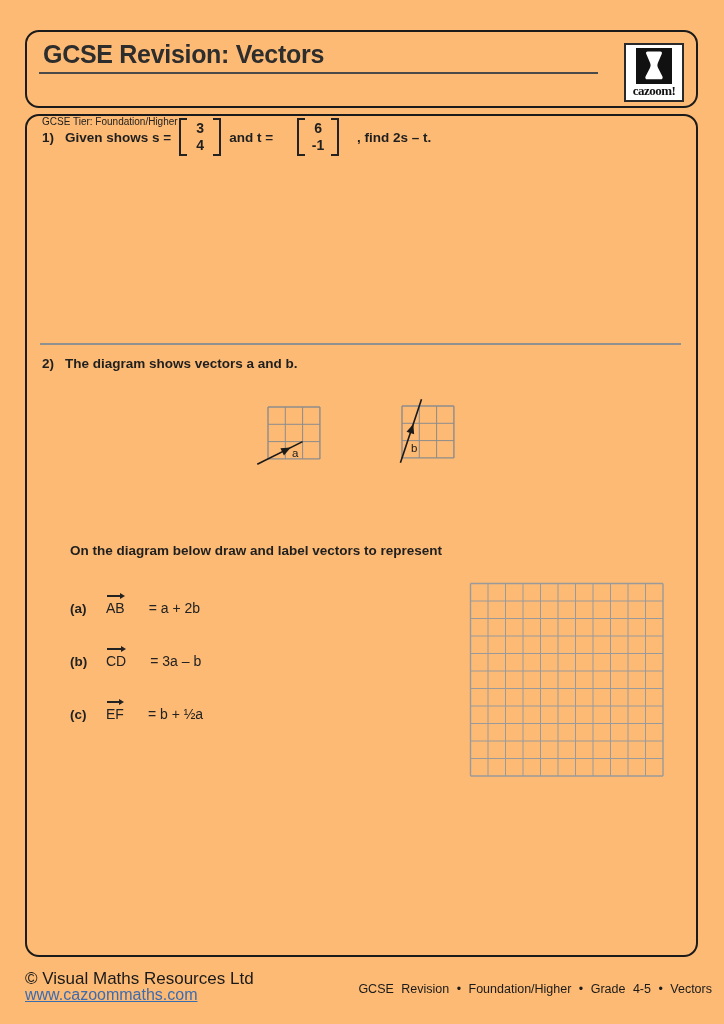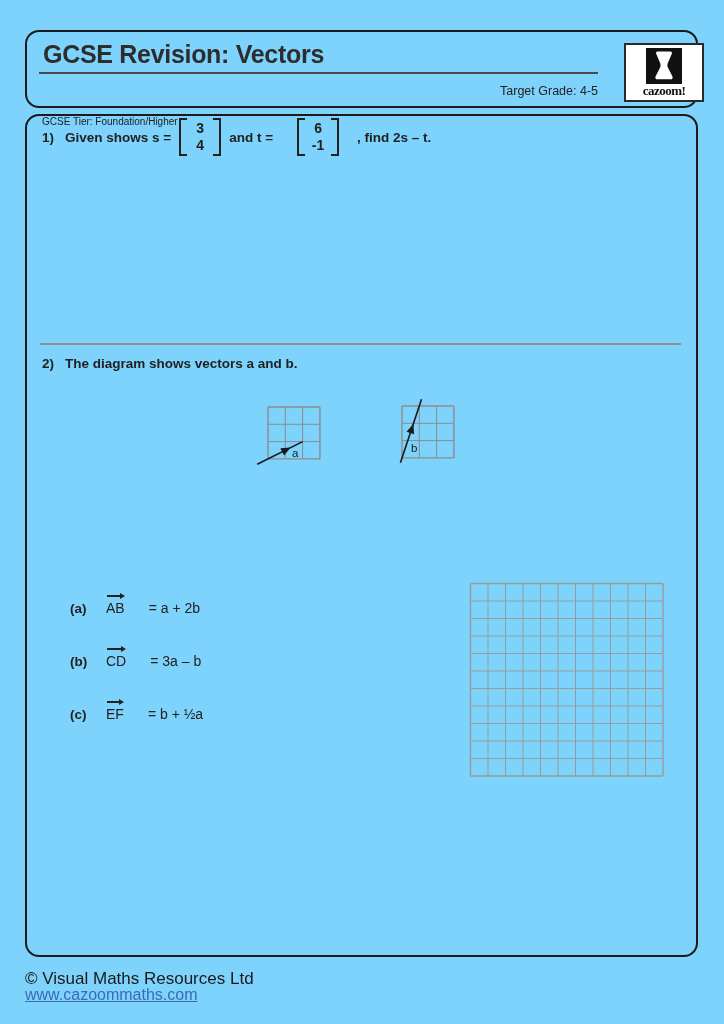--- a/index.html
+++ b/index.html
@@ -1,27 +1,27 @@
 <!DOCTYPE html>
 <html><head>
 <meta charset="utf-8">
 <style>
   html,body{margin:0;padding:0;background:#fff;}
-  .page{position:relative;width:724px;height:1024px;background:#7dd3fc;overflow:hidden;
+  .page{position:relative;width:724px;height:1024px;background:#fdba74;overflow:hidden;
         font-family:"Liberation Sans","DejaVu Sans",sans-serif;color:#1f1f1f;}
 
   
   .header-box{position:absolute;left:25px;top:30px;width:669px;height:74px;
               border:2px solid #1b1b1b;border-radius:14px;}
   .page-title{position:absolute;left:43px;top:40px;font-size:25px;font-weight:bold;color:#2d2d2d;letter-spacing:-0.3px;}
   .title-rule{position:absolute;left:39px;top:72px;width:559px;height:2px;background:#4a4a4a;}
   .tier-label{position:absolute;left:42px;top:84px;font-size:10px;color:#222;margin-top:32px;}
   .target-label{position:absolute;left:39px;top:84px;width:559px;text-align:right;font-size:12.5px;color:#222;}
 
-  .logo-box{position:absolute;left:624px;top:43px;width:80px;height:59px;border:2px solid #2a2a2a;
+  .logo-box{position:absolute;left:624px;top:43px;width:60px;height:59px;border:2px solid #2a2a2a;
             background:#fff;display:flex;flex-direction:column;align-items:center;justify-content:flex-start;box-sizing:border-box;}
   .logo-mark{margin-top:3px;width:36px;height:36px;display:block;}
   .logo-text{font-family:"Liberation Serif","DejaVu Serif",serif;font-weight:bold;font-size:13px;
              letter-spacing:-0.5px;color:#111;line-height:14px;}
 
   
   .main-box{position:absolute;left:25px;top:114px;width:669px;height:839px;
             border:2px solid #1b1b1b;border-radius:14px;}
 
   .q1-row{position:absolute;left:42px;top:118px;display:flex;align-items:center;font-size:13.5px;font-weight:bold;color:#1f1f1f;}
@@ -62,21 +62,20 @@
 </style>
 </head>
 <body>
 
 <div class="page">
 
   <div class="header-box"></div>
   <div class="page-title">GCSE Revision: Vectors</div>
   <div class="title-rule"></div>
   <div class="tier-label">GCSE Tier: Foundation/Higher</div>
-  <div class="target-label">Target Grade: 4-5</div>
 
   <div class="logo-box">
     <svg class="logo-mark" viewBox="0 0 40 40">
       <rect x="0" y="0" width="40" height="40" fill="#111"></rect>
       <path fill="#fff" d="M13 4 H27 C28.6 4 29.2 5.1 28.7 6.4 L24.4 16.4 C23.5 18.6 23.5 20.2 24.7 22.4 L29.4 31.6 C30.1 33.3 29.3 34.8 27.4 34.8 H12.6 C10.7 34.8 9.9 33.3 10.6 31.6 L15.3 22.4 C16.5 20.2 16.5 18.6 15.6 16.4 L11.3 6.4 C10.8 5.1 11.4 4 13 4 Z"></path>
     </svg>
     <div class="logo-text">cazoom!</div>
   </div>
 
   <div class="main-box"></div>
@@ -131,20 +130,21 @@
       <line x1="59.900000000000006" y1="10" x2="59.900000000000006" y2="61.900000000000006" stroke="#8c8c8c" stroke-width="1.4"></line>
       <line x1="8" y1="10" x2="59.900000000000006" y2="10" stroke="#8c8c8c" stroke-width="1.4"></line>
       <line x1="8" y1="27.3" x2="59.900000000000006" y2="27.3" stroke="#8c8c8c" stroke-width="1"></line>
       <line x1="8" y1="44.6" x2="59.900000000000006" y2="44.6" stroke="#8c8c8c" stroke-width="1"></line>
       <line x1="8" y1="61.900000000000006" x2="59.900000000000006" y2="61.900000000000006" stroke="#8c8c8c" stroke-width="1.4"></line>
       <line x1="6.418861169915811" y1="66.64341649025258" x2="27.513594362117864" y2="3.359216913646404" stroke="#1a1a1a" stroke-width="1.6"></line>
       <polygon points="19.337549547410735,27.8873513577678 20.12811896245283,38.164753753315026 12.538652578048719,35.63493162518033" fill="#1a1a1a"></polygon>
       <text x="17" y="56" font-size="11.5" fill="#1a1a1a">b</text>
     </svg>
 
+  <div class="prompt-line">On the diagram below draw and label vectors to represent</div>
 
   <div class="item-row item-a">
     <span class="item-label">(a)</span>
     <span class="vecname">
       <span class="vec-arrow">
           <span class="shaft"></span>
           <span class="head"></span>
         </span>
       <span>AB</span>
     </span>
@@ -197,14 +197,15 @@
       <line x1="1.5" y1="106.5" x2="194" y2="106.5" stroke="#9a9a9a" stroke-width="1"></line>
       <line x1="1.5" y1="124" x2="194" y2="124" stroke="#9a9a9a" stroke-width="1"></line>
       <line x1="1.5" y1="141.5" x2="194" y2="141.5" stroke="#9a9a9a" stroke-width="1"></line>
       <line x1="1.5" y1="159" x2="194" y2="159" stroke="#9a9a9a" stroke-width="1"></line>
       <line x1="1.5" y1="176.5" x2="194" y2="176.5" stroke="#9a9a9a" stroke-width="1"></line>
       <line x1="1.5" y1="194" x2="194" y2="194" stroke="#9a9a9a" stroke-width="1.4"></line>
     </svg>
 
   <div class="footer-copyright">© Visual Maths Resources Ltd</div>
   <a class="footer-link" style="color: rgb(59, 107, 176);">www.cazoommaths.com</a>
+  <div class="footer-right">GCSE Revision • Foundation/Higher • Grade 4-5 • Vectors</div>
 
 </div>
 
 </body></html>

